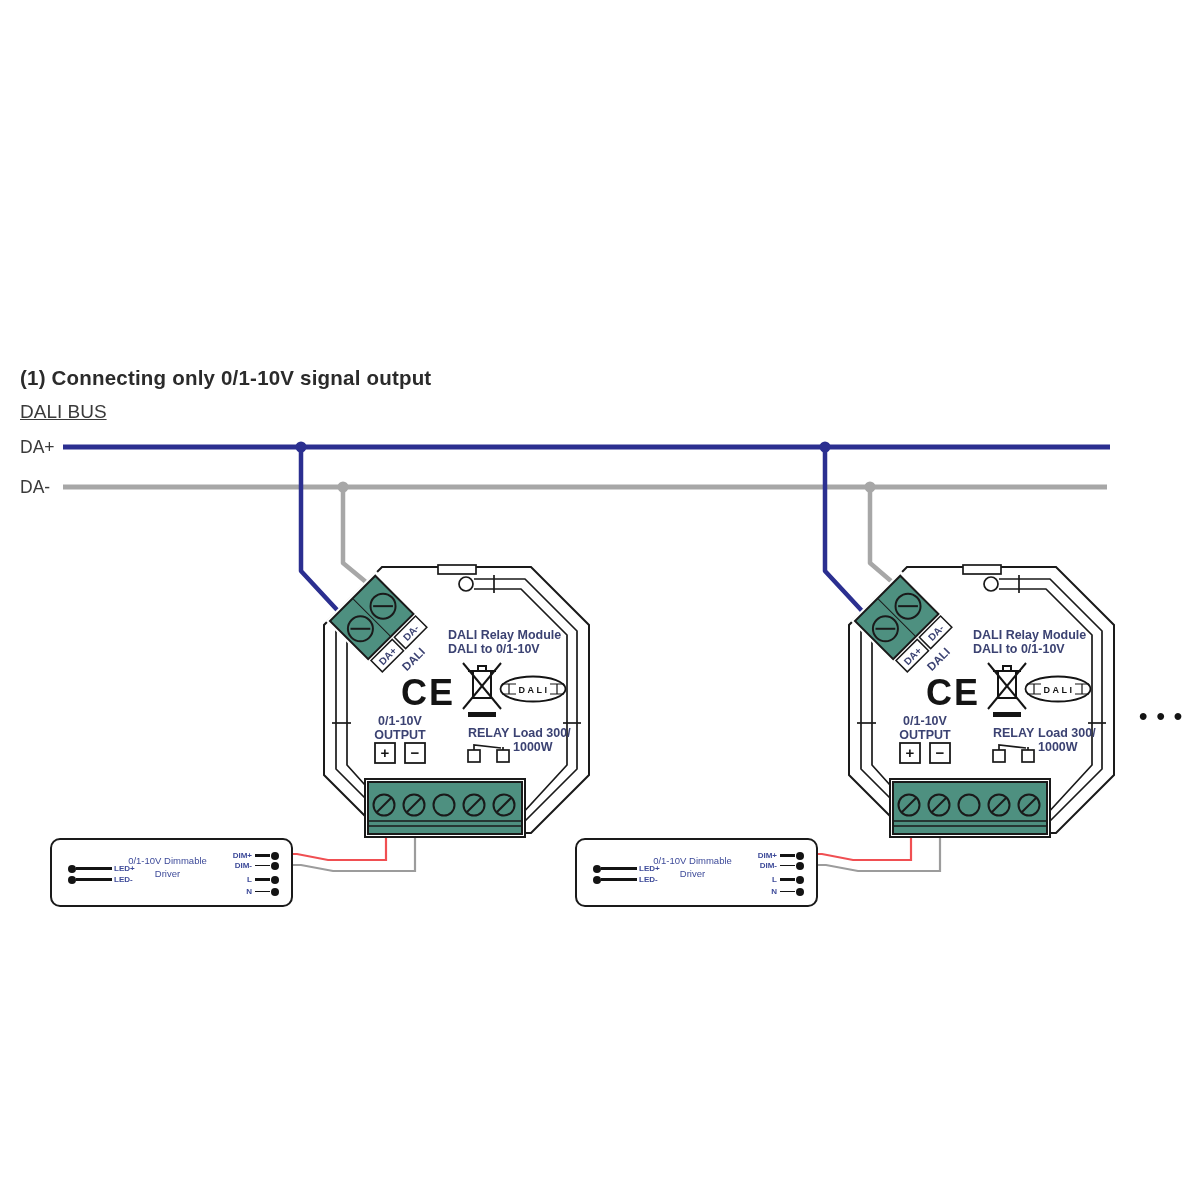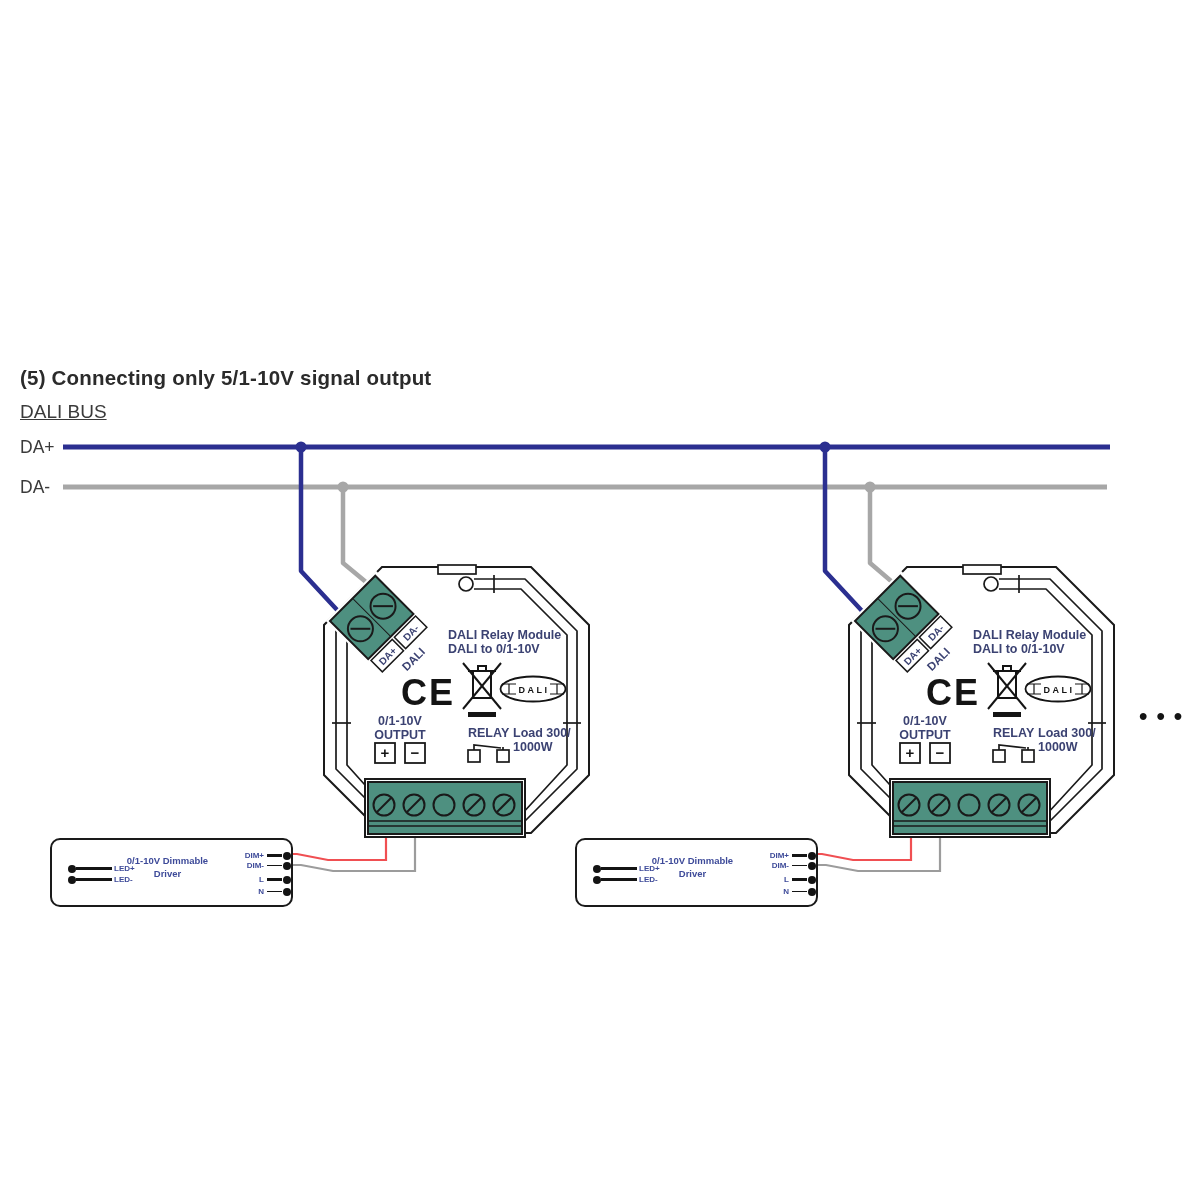--- a/index.html
+++ b/index.html
@@ -19,41 +19,41 @@
   .mtitle{font-size:12.5px;font-weight:bold;fill:#3b4272;}
   .mlabel{font-size:12.5px;font-weight:bold;fill:#3b4272;}
   .ce{font-size:36px;font-weight:600;fill:#141414;letter-spacing:2px;}
   .dali-oval-txt{font-size:9px;font-weight:bold;fill:#141414;letter-spacing:2.5px;}
   .da-term-txt{font-size:10px;font-weight:bold;fill:#3b4272;}
   .dali-term-txt{font-size:11.5px;font-weight:bold;fill:#3b4272;}
   .pm{font-size:15px;font-weight:bold;fill:#141414;}
   .driver{position:absolute;top:838px;width:243px;height:69px;border:2px solid #1a1a1a;
           border-radius:10px;background:#fff;box-sizing:border-box;}
   .drv-name{position:absolute;left:0;right:8px;top:15px;text-align:center;font-size:9.5px;
-            line-height:12.5px;font-weight:bold;color:#3d4a99;}
+            line-height:12.5px;font-weight:normal;color:#3d4a99;}
   .trow{position:absolute;display:flex;align-items:center;height:9px;}
   .trow .lbl{font-size:8px;font-weight:bold;color:#3d4a99;white-space:nowrap;}
   .trow .line{background:#141414;}
   .trow .dot{width:8px;height:8px;border-radius:50%;background:#141414;}
   .lrow{left:16px;justify-content:center;}
   .lrow .dot{margin-right:0;}
   .lrow .line{width:36px;height:2.4px;margin:0 2px 0 0;}
-  .rrow{right:0;text-align:right;}
+  .rrow{right:12px;text-align:right;}
   .rrow .lbl{margin-right:3px;}
   .rrow .line{width:15px;margin-right:1px;}
   .line.thick{height:3.6px;}
   .line.thin{height:1.6px;}
   .ellipsis{left:1139px;top:702px;font-size:24px;font-weight:bold;letter-spacing:9px;color:#141414;}
 </style>
 </head>
 <body>
 
 <div class="canvas">
 
-  <div class="abs title">(5) Connecting only 5/1-10V signal output</div>
+  <div class="abs title">(1) Connecting only 0/1-10V signal output</div>
   <div class="abs bus-title">DALI BUS</div>
   <div class="abs da-label da-plus">DA+</div>
   <div class="abs da-label da-minus">DA-</div>
 
 
   <svg class="layer" width="1200" height="1200">
     <line x1="63" y1="447" x2="1110" y2="447" stroke="#2b2f90" stroke-width="5"></line>
     <line x1="63" y1="487" x2="1107" y2="487" stroke="#a7a7a7" stroke-width="5"></line>
     <circle cx="301" cy="447" r="5.5" fill="#2b2f90"></circle>
     <circle cx="825" cy="447" r="5.5" fill="#2b2f90"></circle>

